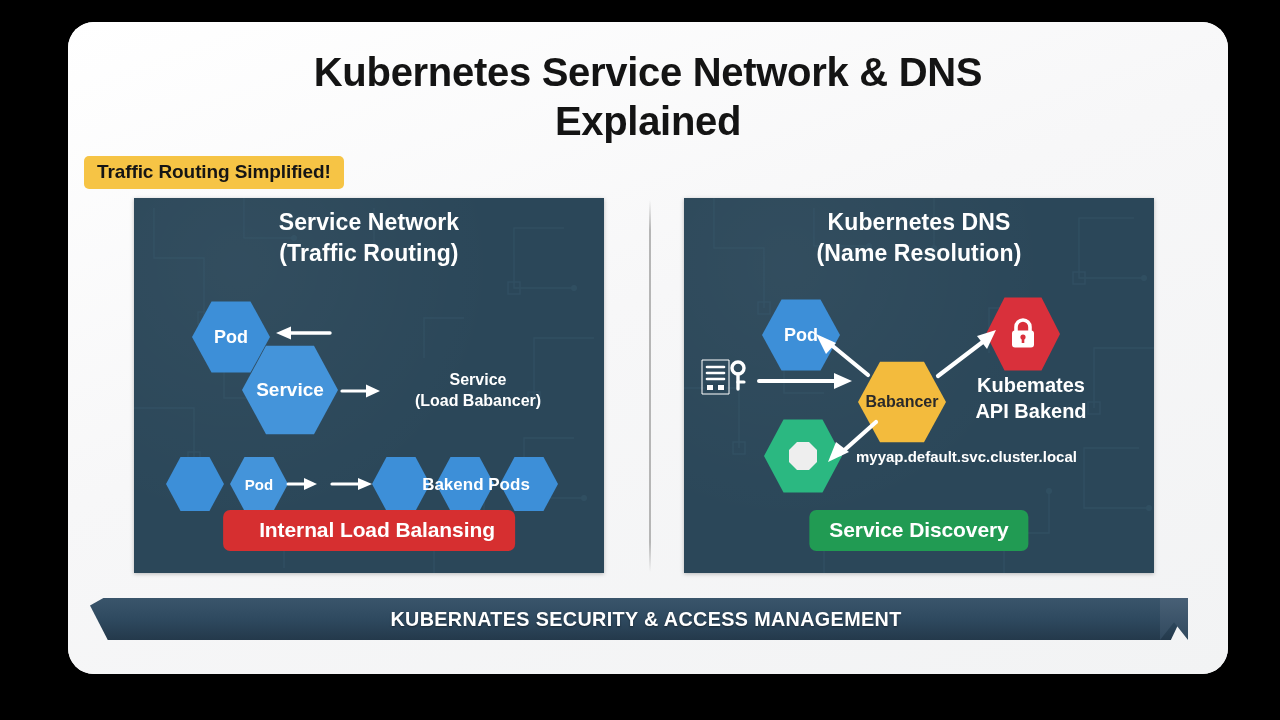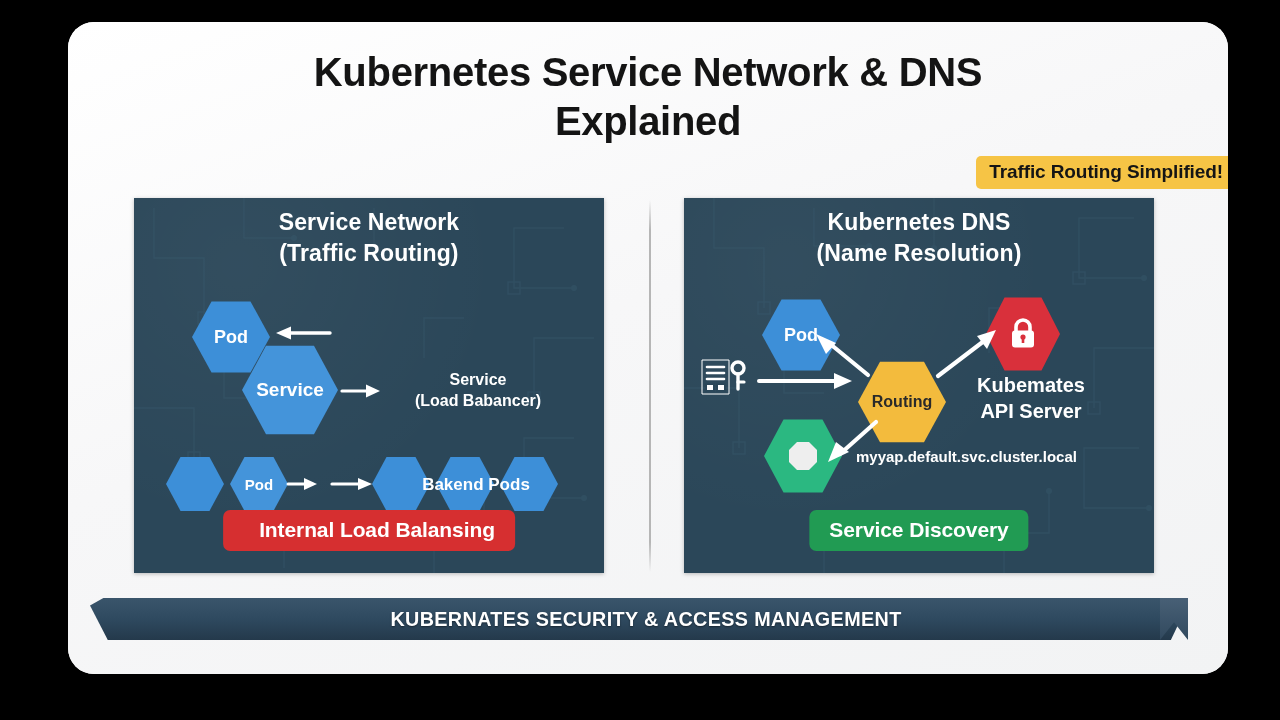--- a/index.html
+++ b/index.html
@@ -52,24 +52,24 @@
     font-size: 40px;
     font-weight: bold;
     color: #141414;
     line-height: 1.22;
     letter-spacing: -0.3px;
     margin: 0 auto;
     width: 760px;
   }
   #subtitle-wrap {
     position: absolute;
-    left: 8px;
+    left: 16px;
     top: 134px;
     width: 100%;
-    text-align: right;
+    text-align: left;
   }
   #subtitle-badge {
     display: inline-block;
     background: #f6c445;
     color: #151515;
     font-size: 19px;
     font-weight: bold;
     padding: 5px 13px 6px 13px;
     border-radius: 5px;
     letter-spacing: -0.1px;
@@ -368,21 +368,21 @@
           <div class="hex hex-red" style="left:302px; top:6px; width:74px; height:76px;">
             <svg width="30" height="34" viewBox="0 0 30 34">
               <path d="M8 14 V10 a7 7 0 0 1 14 0 v4" stroke="#ffffff" stroke-width="3.6" fill="none"></path>
               <rect x="4" y="13.5" width="22" height="17" rx="3" fill="#ffffff"></rect>
               <circle cx="15" cy="20" r="2.6" fill="#d9303b"></circle>
               <rect x="13.7" y="20" width="2.6" height="6" fill="#d9303b"></rect>
             </svg>
           </div>
 
           <div class="hex hex-amber" style="left:174px; top:70px; width:88px; height:84px; font-size:16px;">
-            <span>Routing</span>
+            <span>Babancer</span>
           </div>
 
           <div class="hex hex-green" style="left:80px; top:128px; width:78px; height:76px;">
             <svg width="34" height="34" viewBox="0 0 34 34">
               <polygon points="11,3 23,3 31,11 31,23 23,31 11,31 3,23 3,11" fill="#eeeeee"></polygon>
             </svg>
           </div>
 
           <svg class="arrow-svg" style="left:14px; top:66px;" width="54" height="46" viewBox="0 0 54 46">
             <path d="M4 4 h27 v34 h-27 z" fill="#ffffff"></path>
@@ -413,21 +413,21 @@
             <polygon points="62,2 43,8 53,21"></polygon>
           </svg>
 
           <svg class="arrow-svg" style="left:140px; top:128px;" width="56" height="46" viewBox="0 0 56 46">
             <line x1="52" y1="4" x2="16" y2="36" stroke-width="4.2" stroke-linecap="round"></line>
             <polygon points="4,44 12,24 25,34"></polygon>
           </svg>
 
           <div class="plabel" style="left:272px; top:82px; width:150px; font-size:20px;">
             <span>Kubemates</span><br>
-            <span>API Server</span>
+            <span>API Bakend</span>
           </div>
 
           <div class="plabel" style="left:172px; top:157px; width:290px; font-size:15px; text-align:left;">
             <span>myyap.default.svc.cluster.local</span>
           </div>
 
         </div>
 
         <div class="panel-badge badge-green">
           <span>Service Discovery</span>

